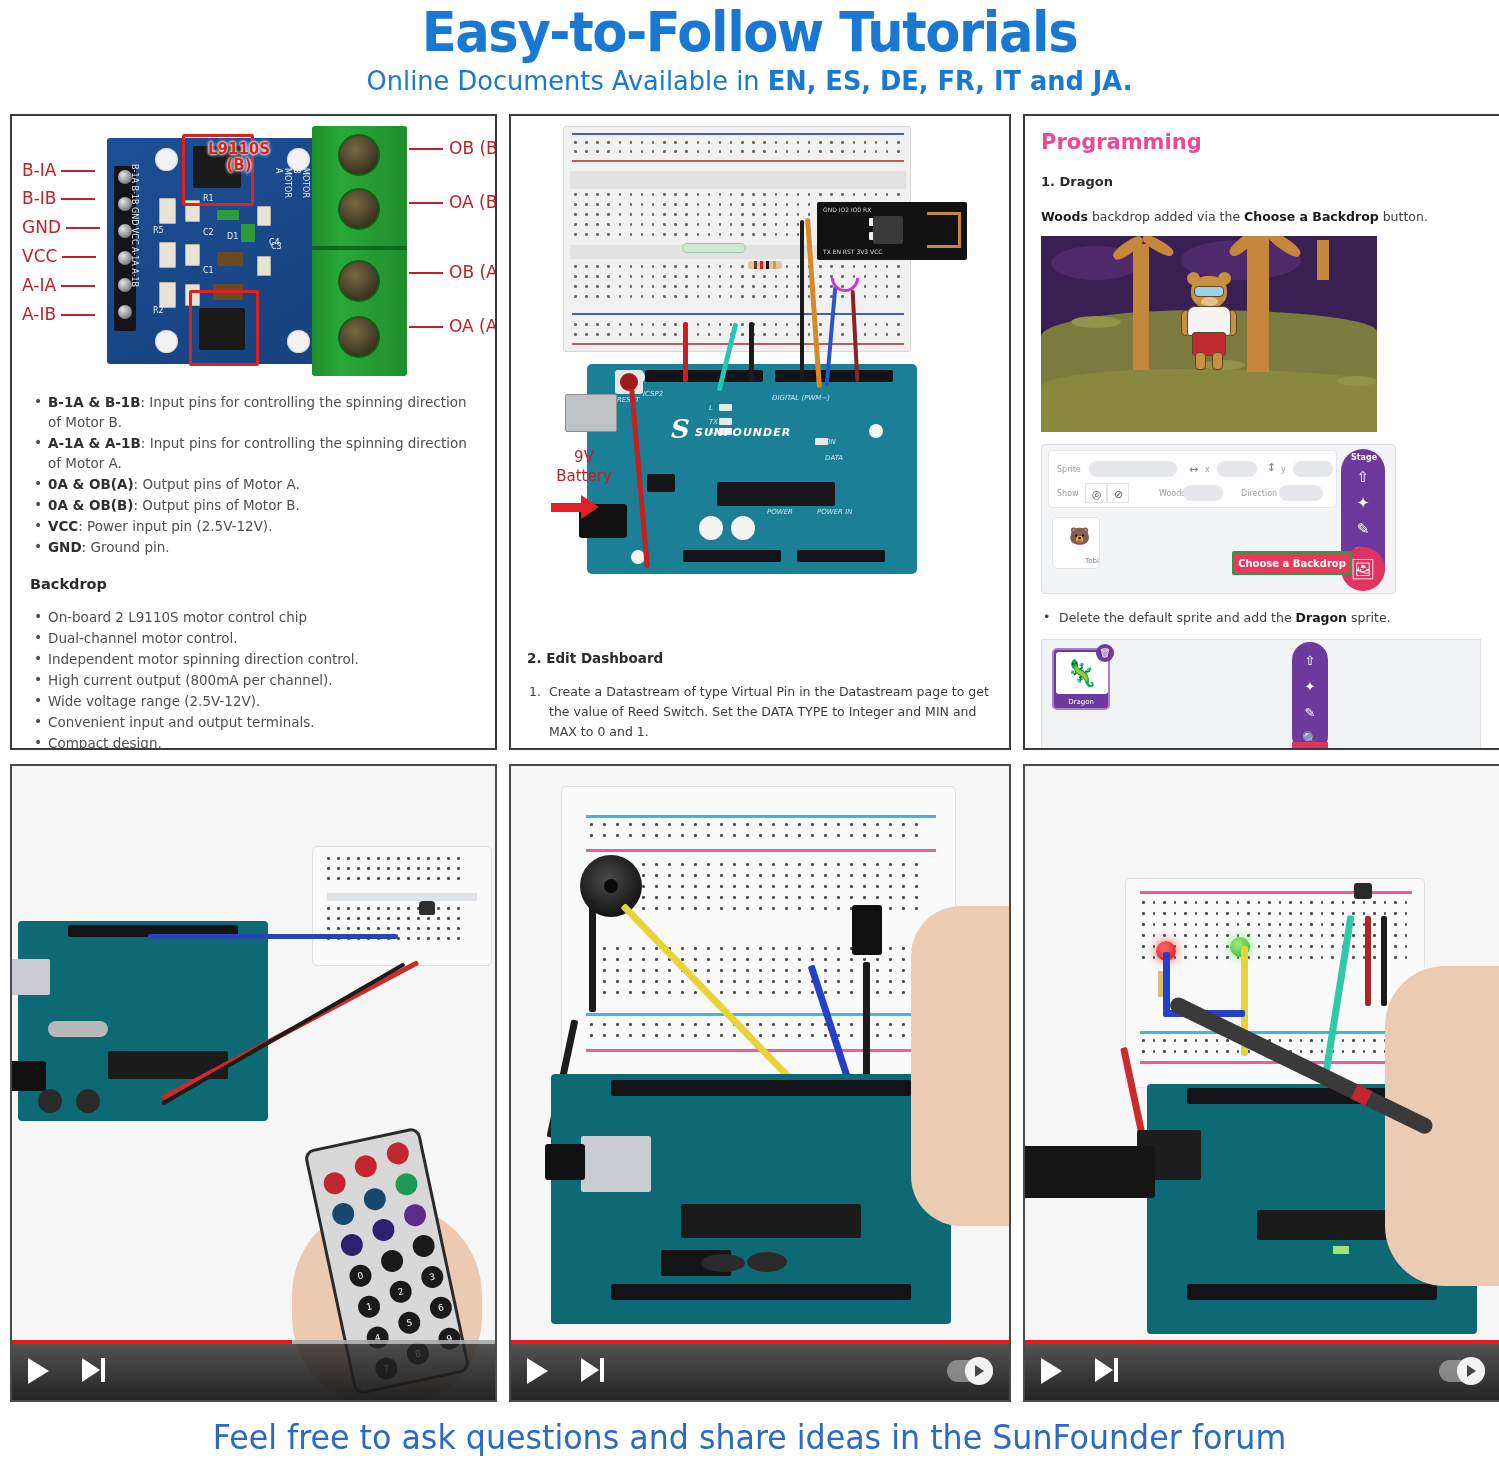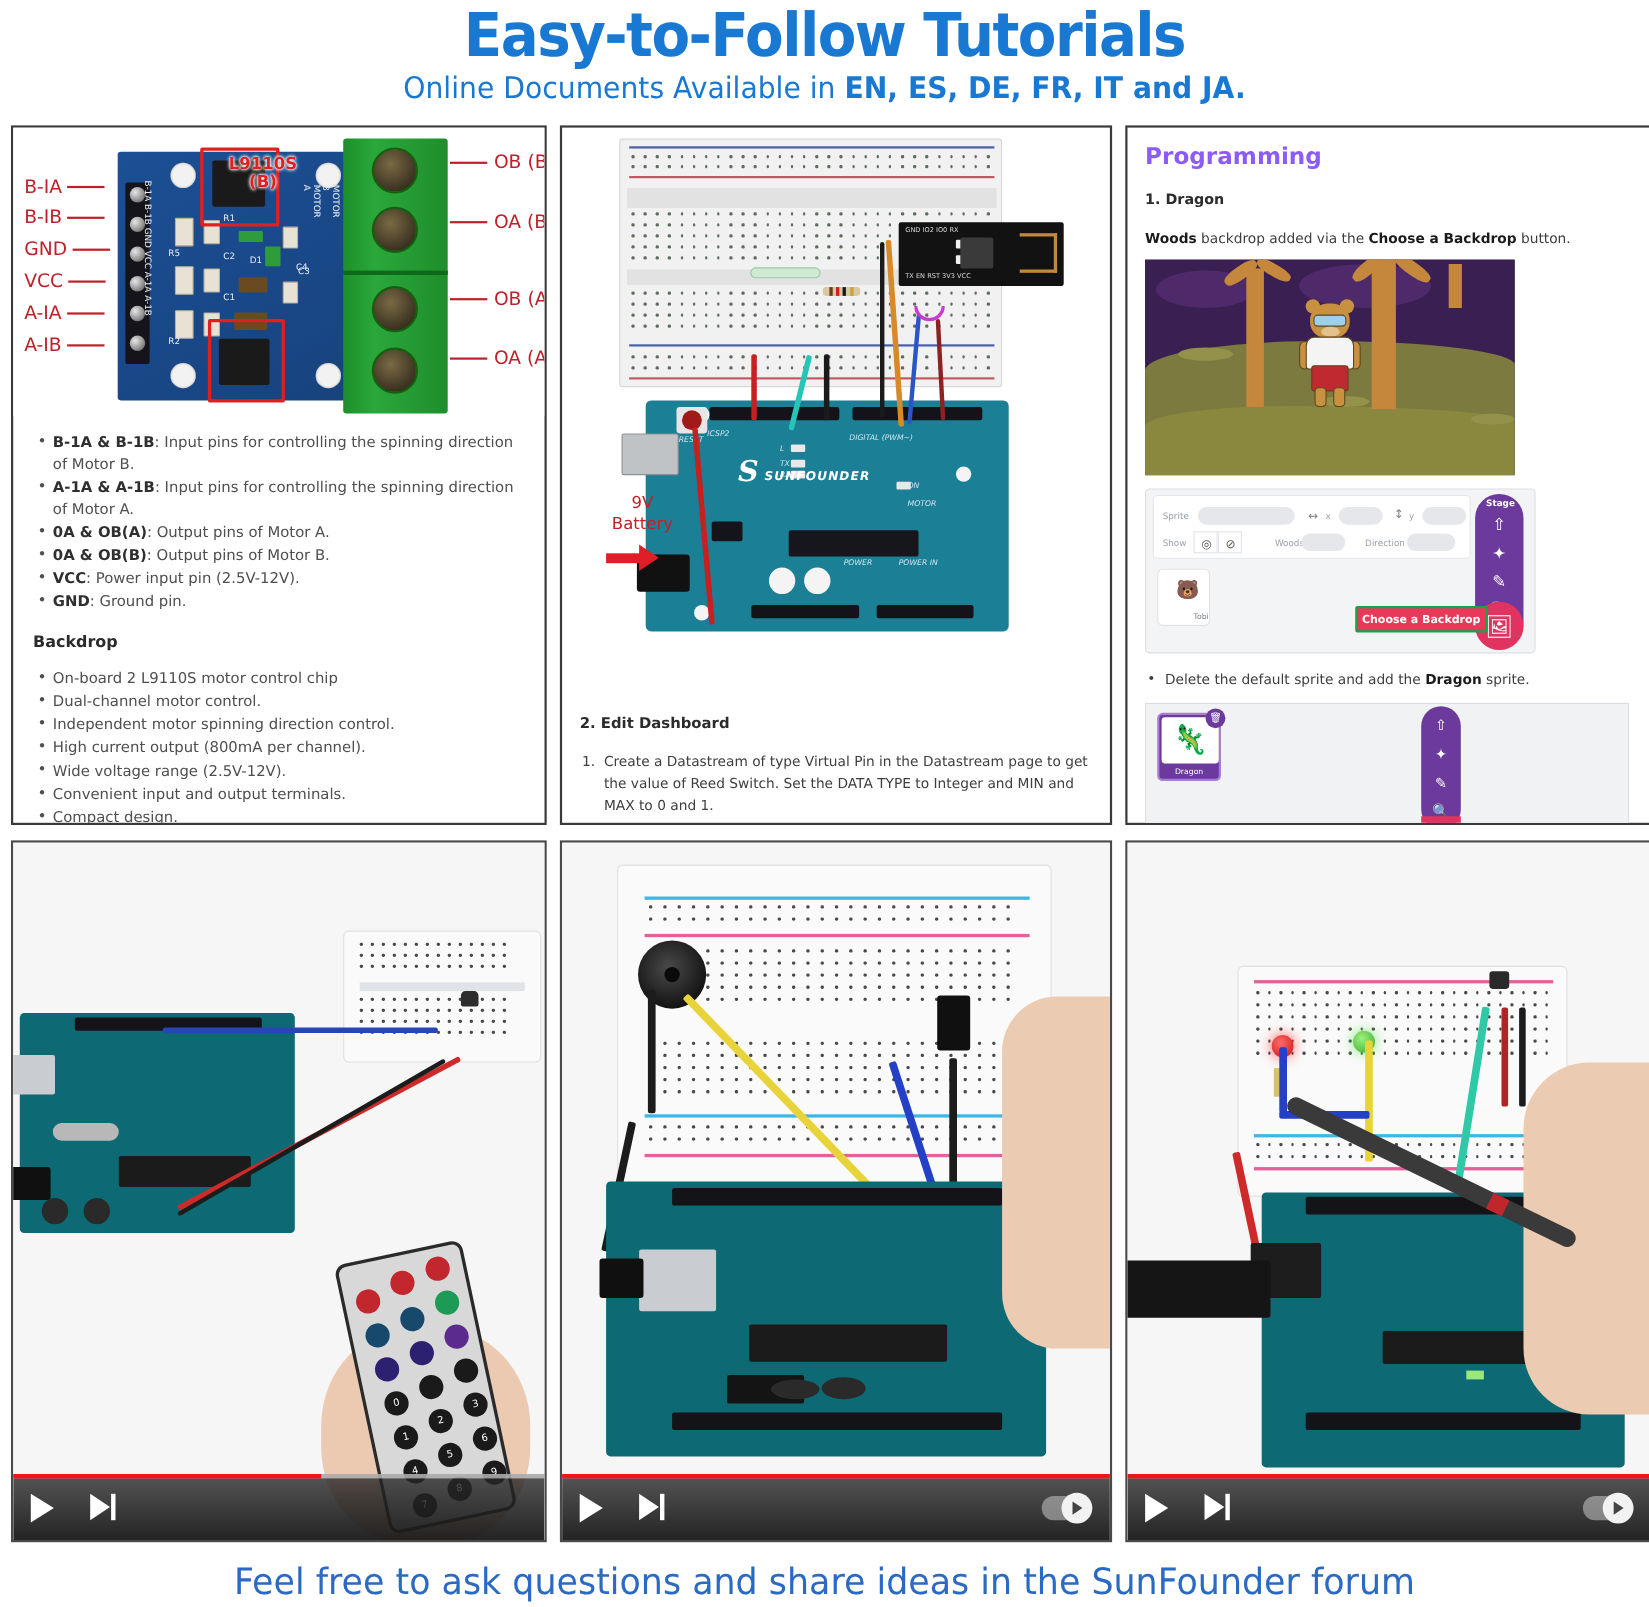--- a/index.html
+++ b/index.html
@@ -277,21 +277,21 @@
     position:relative; padding-left:22px;
     font-size:12.5px; color:#3d3d3d; line-height:20px;
   }
   .edit-dash ol li:before{
     counter-increment:s; content:counter(s) ".";
     position:absolute; left:2px;
   }
 
   
   .p3 { padding:14px 16px 0 16px; font-family:"DejaVu Sans", sans-serif; }
-  .p3 h3 { font-size:21px; color:#8b5cf6; margin-bottom:20px; }
+  .p3 h3 { font-size:21px; color:#ec4899; margin-bottom:20px; }
   .p3 .step { font-size:13px; font-weight:bold; color:#2b2b2b; margin-bottom:20px;}
   .p3 .sub { font-size:12.5px; color:#3d3d3d; margin-bottom:12px;}
   .p3 .sub b{ color:#1b1b1b; }
   .stage-img {
     position:relative;
     width:336px; height:196px;
     background:#2b1c3e;
     overflow:hidden;
     margin-bottom:12px;
   }
@@ -986,21 +986,21 @@
         <div class="circ" style="left:144px;top:152px;"></div>
         <div style="position:absolute;left:28px;top:6px;width:28px;height:24px;background:#e6e6e6;border-radius:3px;">
           <i style="position:absolute;left:5px;top:3px;width:18px;height:18px;border-radius:50%;background:#a01a1a;"></i>
         </div>
         <span class="txt" style="left:56px;top:26px;">ICSP2</span>
         <span class="txt" style="left:30px;top:32px;">RESET</span>
         <span class="txt" style="left:185px;top:30px;">DIGITAL (PWM~)</span>
         <span class="txt" style="left:180px;top:144px;">POWER</span>
         <span class="txt" style="left:230px;top:144px;">POWER IN</span>
         <span class="txt" style="left:238px;top:74px;">ON</span>
-        <span class="txt" style="left:238px;top:90px;">MOTOR</span>
+        <span class="txt" style="left:238px;top:90px;">DATA</span>
         <span class="txt" style="left:122px;top:40px;">L</span>
         <span class="txt" style="left:122px;top:54px;">TX</span>
         <span class="txt" style="left:122px;top:64px;">RX</span>
         <div class="led" style="left:132px;top:40px;"></div>
         <div class="led" style="left:132px;top:54px;"></div>
         <div class="led" style="left:132px;top:64px;"></div>
         <div class="led" style="left:228px;top:74px;"></div>
         <div class="sdot">S</div>
         <div class="logo">SUNFOUNDER</div>
         <div class="mcu"></div>

